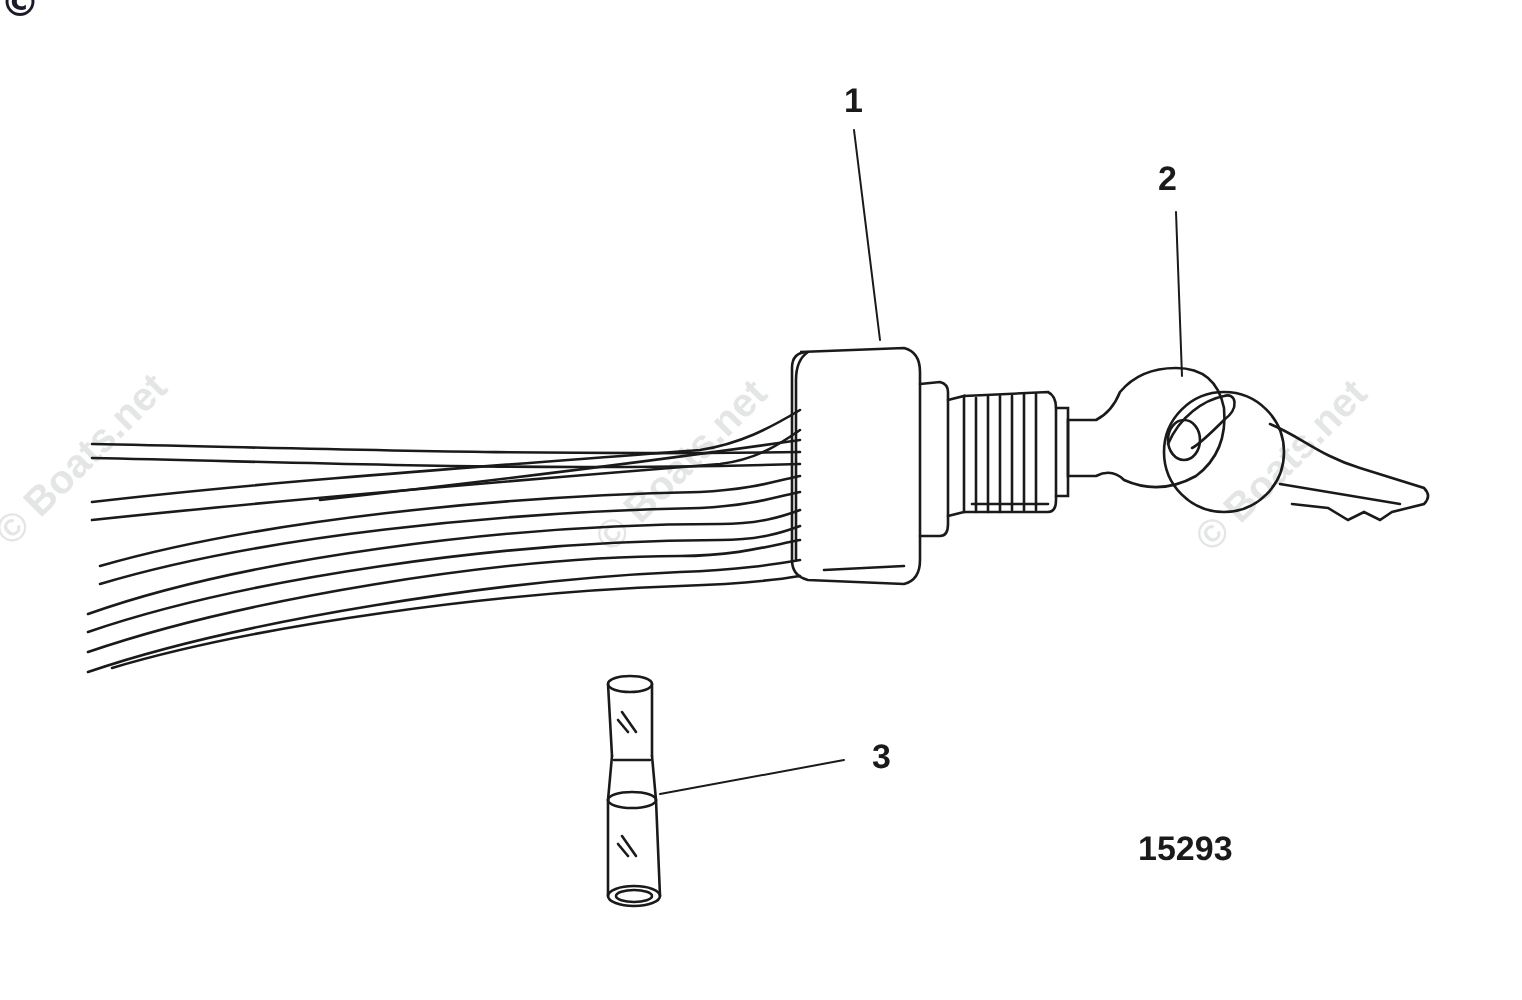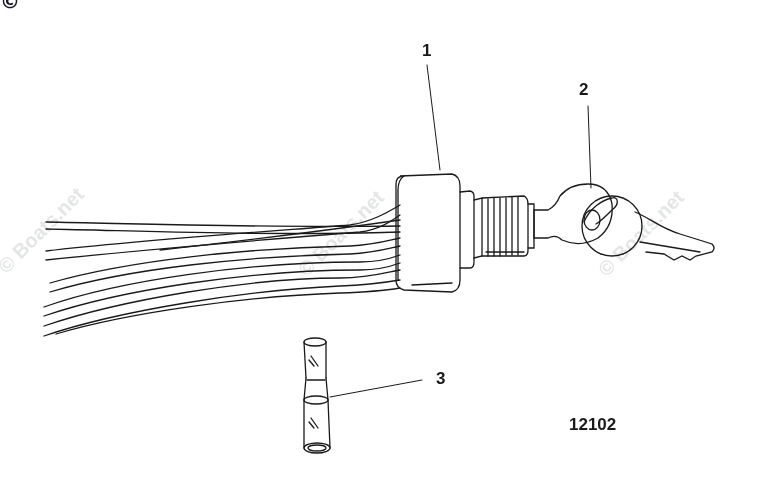--- a/index.html
+++ b/index.html
@@ -99,14 +99,14 @@
       <path d="M330,397 L422,380" stroke-width="1"></path>
     </g>
   </svg>
 
   <div class="copyright">©</div>
 
   <div class="callout" style="left:422px; top:42px;">1</div>
   <div class="callout" style="left:579px; top:81px;">2</div>
   <div class="callout" style="left:436px; top:370px;">3</div>
 
-  <div class="figno" style="left:569px; top:416px;">12102</div>
+  <div class="figno" style="left:569px; top:416px;">15293</div>
 </div>
 
 </body></html>

